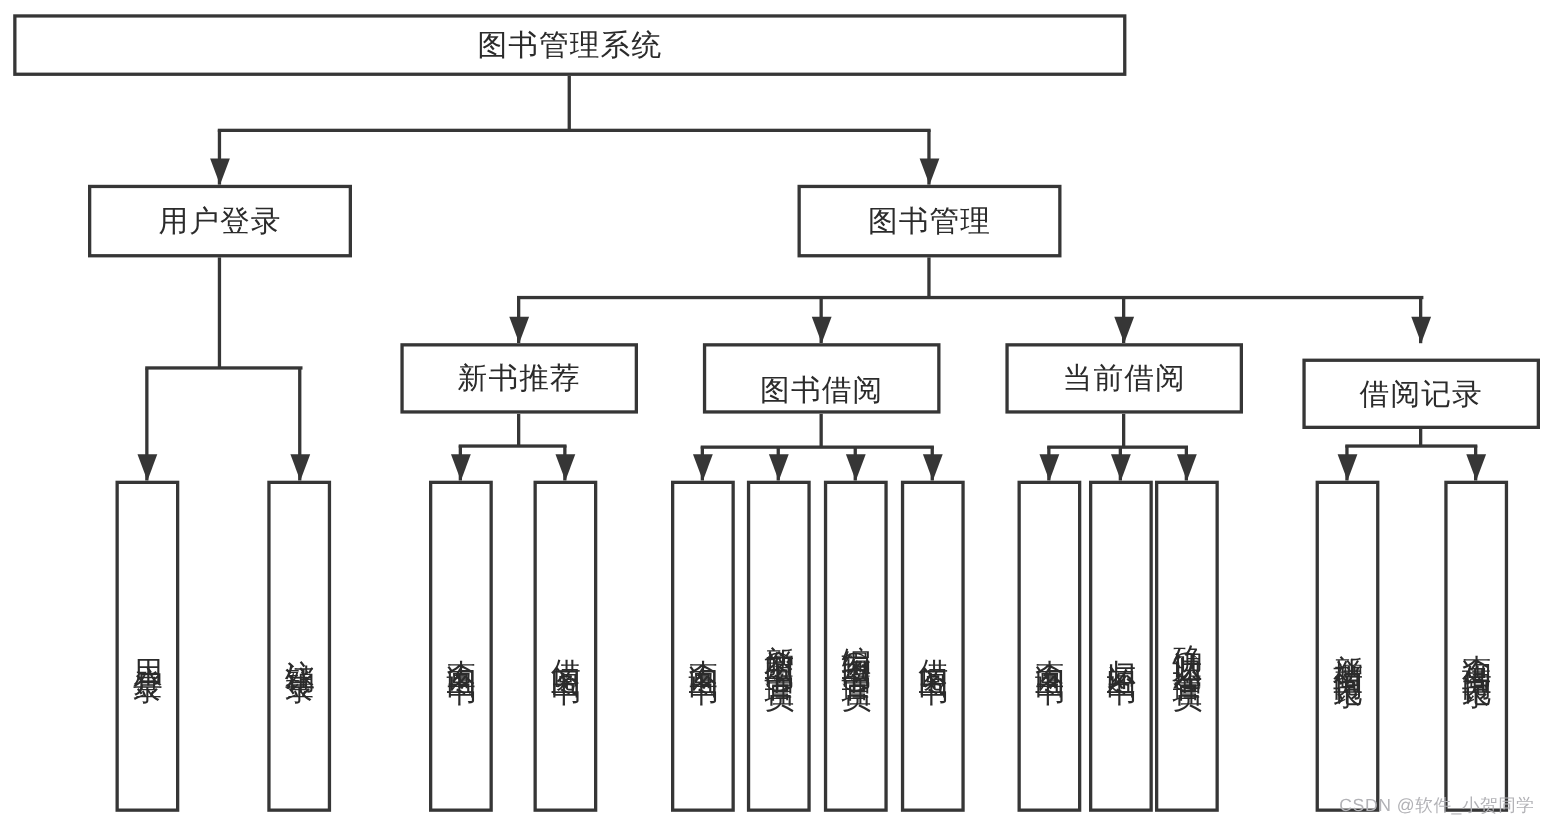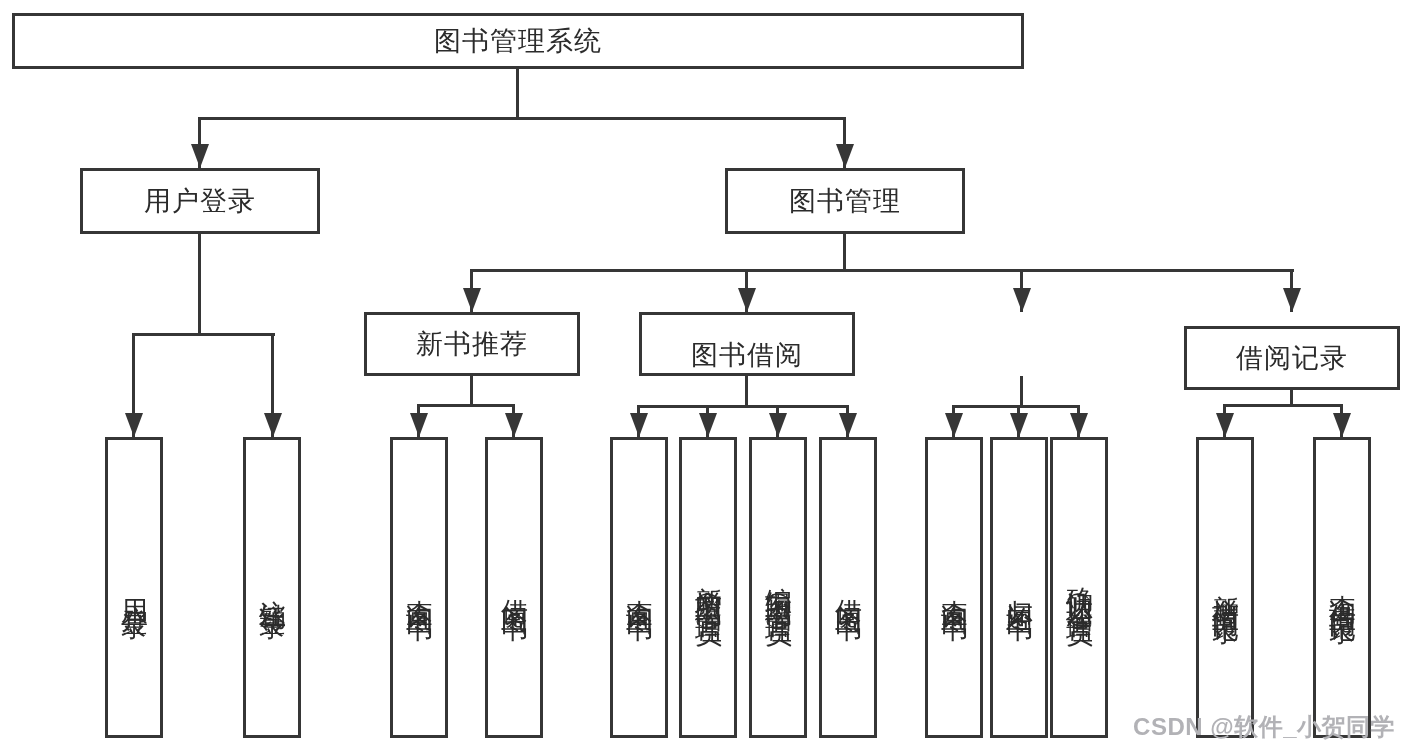--- a/index.html
+++ b/index.html
@@ -59,25 +59,24 @@
     transform: translateX(-50%);
     width: 0; height: 0;
     border-left: 9px solid transparent;
     border-right: 9px solid transparent;
     border-top: 24px solid #363636;
   }
   .watermark {
     position: absolute;
     right: 10px;
     bottom: 4px;
-    font-size: 24px;
+    font-size: 16px;
     letter-spacing: 0.5px;
     color: #b2b2b6;
     white-space: nowrap;
-    font-weight: bold;
   }
 </style>
 </head>
 <body>
 
 <div class="canvas">
 
   <div class="vline" style="left:516px; top:68px; height:51px;"></div>
   <div class="vline" style="left:198px; top:233px; height:102px;"></div>
   <div class="vline" style="left:843px; top:233px; height:38px;"></div>
@@ -124,20 +123,23 @@
   <div class="node" style="left:364px; top:312px; width:216px; height:64px;">
     <span>新书推荐</span>
   </div>
 
   <div class="node" style="left:725px; top:168px; width:240px; height:66px;">
     <span>图书管理</span>
   </div>
   <div class="node" style="left:639px; top:312px; width:216px; height:64px;align-items:flex-end;">
     <span>图书借阅</span>
   </div>
+  <div class="node" style="left:914px; top:312px; width:216px; height:64px;">
+    <span>当前借阅</span>
+  </div>
   <div class="node" style="left:1184px; top:326px; width:216px; height:64px;">
     <span>借阅记录</span>
   </div>
 
   <div class="vnode" style="left:105px;">
     <span class="vtext">用户登录</span>
   </div>
   <div class="vnode" style="left:243px;">
     <span class="vtext">注销登录</span>
   </div>

